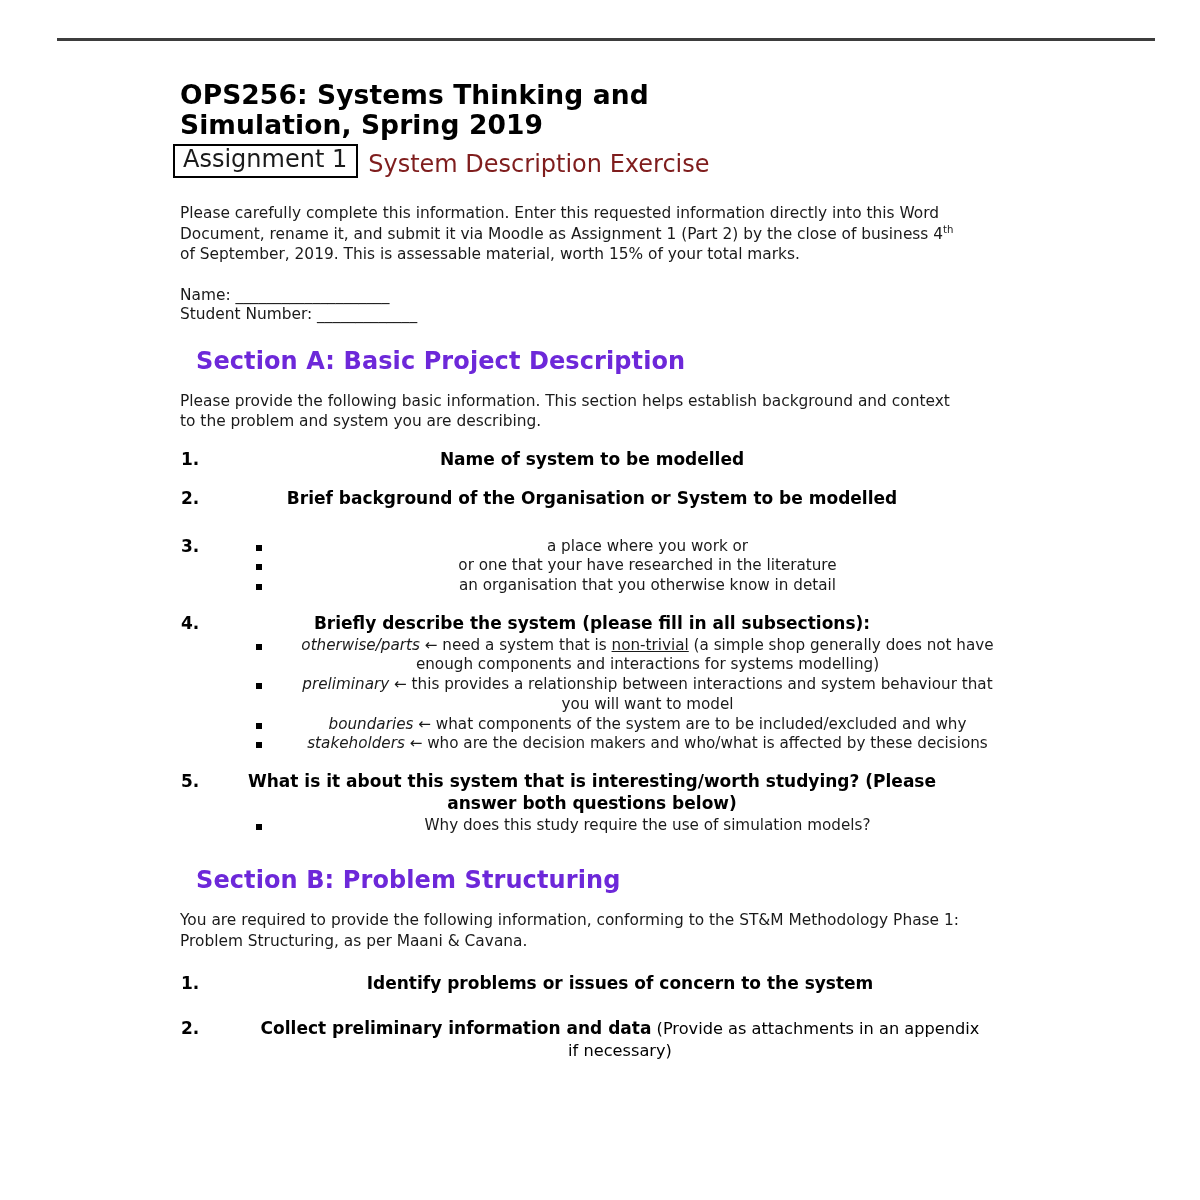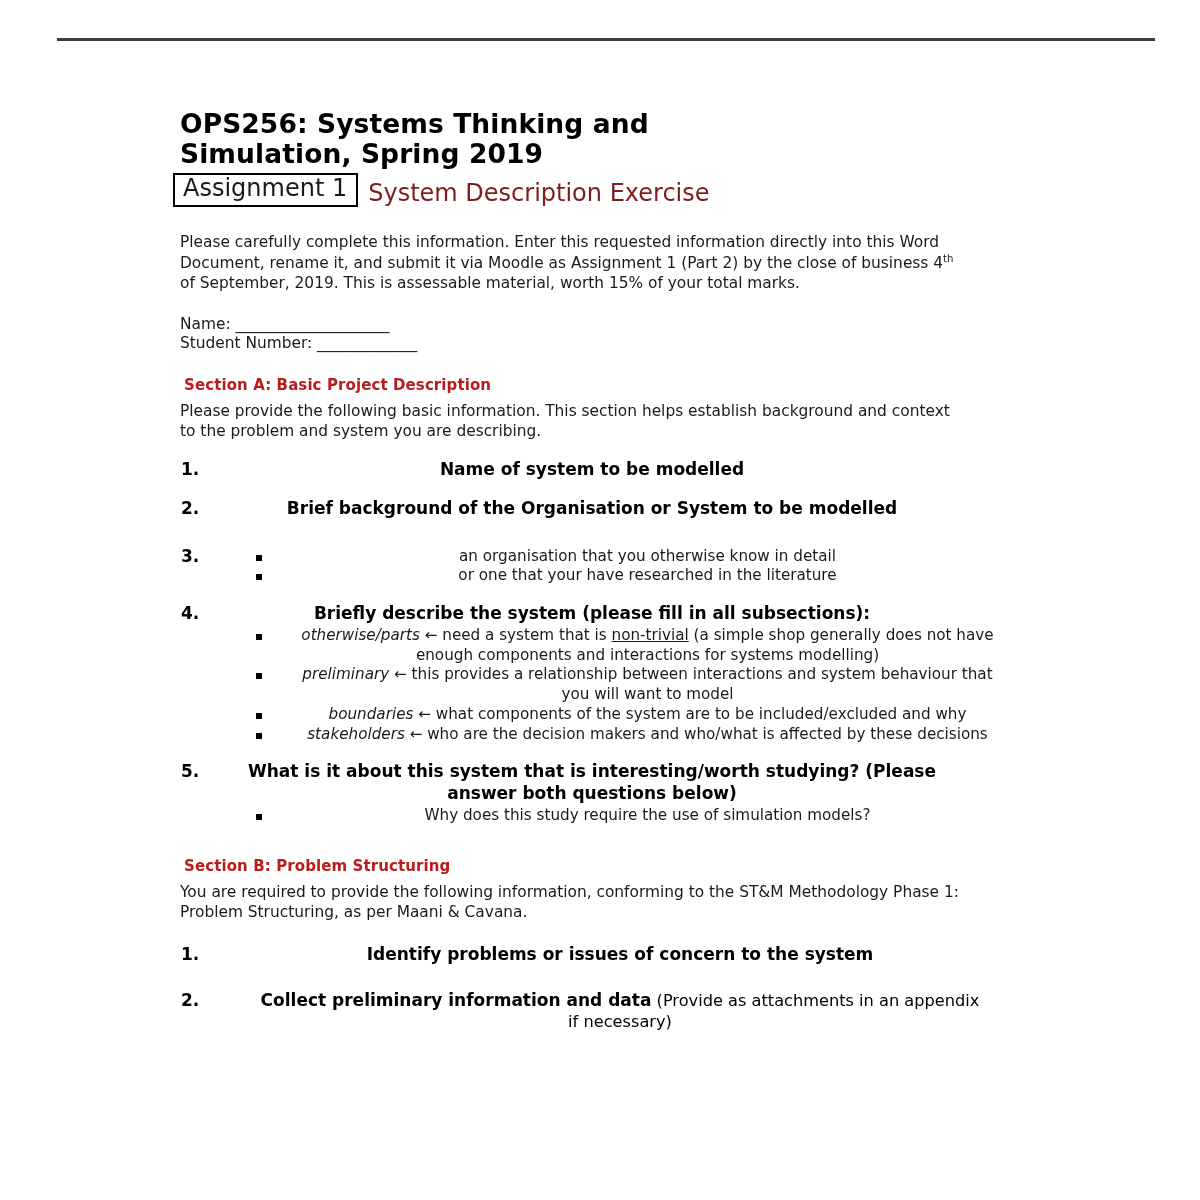--- a/index.html
+++ b/index.html
@@ -26,21 +26,21 @@
     position: absolute;
     left: 57px;
     top: 38px;
     width: 1098px;
     height: 3px;
     background: #3d3d3d;
   }
   .content {
     position: absolute;
     left: 180px;
-    top: 109px;
+    top: 80px;
     width: 845px;
   }
 
   
   .doc-title {
     font-size: 26.5px;
     font-weight: bold;
     line-height: 1.14;
     letter-spacing: 0.1px;
     margin: 0;
@@ -87,24 +87,24 @@
   .fields {
     margin-top: 21px;
   }
   .field-line {
     font-size: 15.4px;
     line-height: 1.28;
     color: #1a1a1a;
     white-space: pre;
   }
   .section-head {
-    font-size: 15px;
-    font-weight: bold;
-    margin: 4px;
-    color: #b91c1c;
+    font-size: 24px;
+    font-weight: bold;
+    margin: 16px;
+    color: #6d28d9;
     letter-spacing: 0.1px;
   }
   .section-a-head { margin-top: 22px; }
   .section-b-head { margin-top: 31px; }
   .section-sub {
     font-size: 15.4px;
     line-height: 1.3;
     margin-top: 7px;
     width: 790px;
     color: #1a1a1a;
@@ -257,27 +257,33 @@
       <div class="gap-lg"></div>
 
       <div class="num-item">
         <div class="num-marker">3.</div>
         <div class="num-body">
           <div class="sub-list">
             <div class="sub-item">
               <span class="sq-bullet">
                   <i></i>
                 </span>
+              <span class="sub-text">a place where you work or</span>
+            </div>
+            <div class="sub-item">
+              <span class="sq-bullet">
+                  <i></i>
+                </span>
+              <span class="sub-text">or one that your have researched in the literature</span>
+            </div>
+            <div class="sub-item">
+              <span class="sq-bullet">
+                  <i></i>
+                </span>
               <span class="sub-text">an organisation that you otherwise know in detail</span>
-            </div>
-            <div class="sub-item">
-              <span class="sq-bullet">
-                  <i></i>
-                </span>
-              <span class="sub-text">or one that your have researched in the literature</span>
             </div>
           </div>
         </div>
       </div>
 
       <div class="num-item">
         <div class="num-marker">4.</div>
         <div class="num-body">
           <p class="num-text">Briefly describe the system (please fill in all subsections):</p>
           <div class="sub-list">

